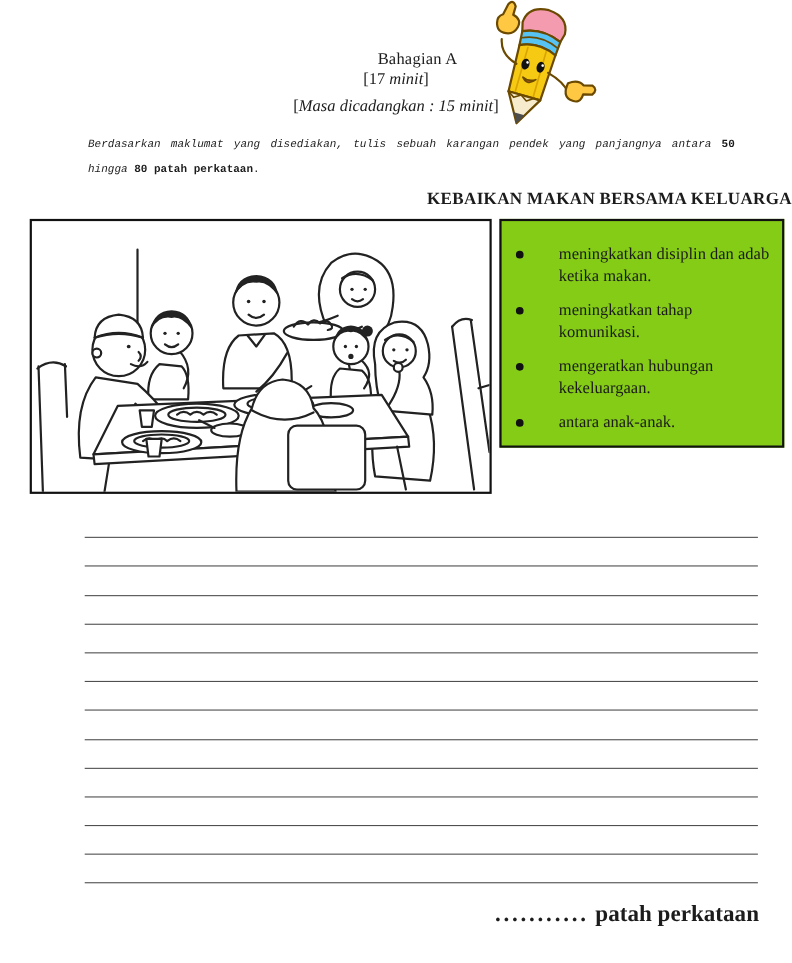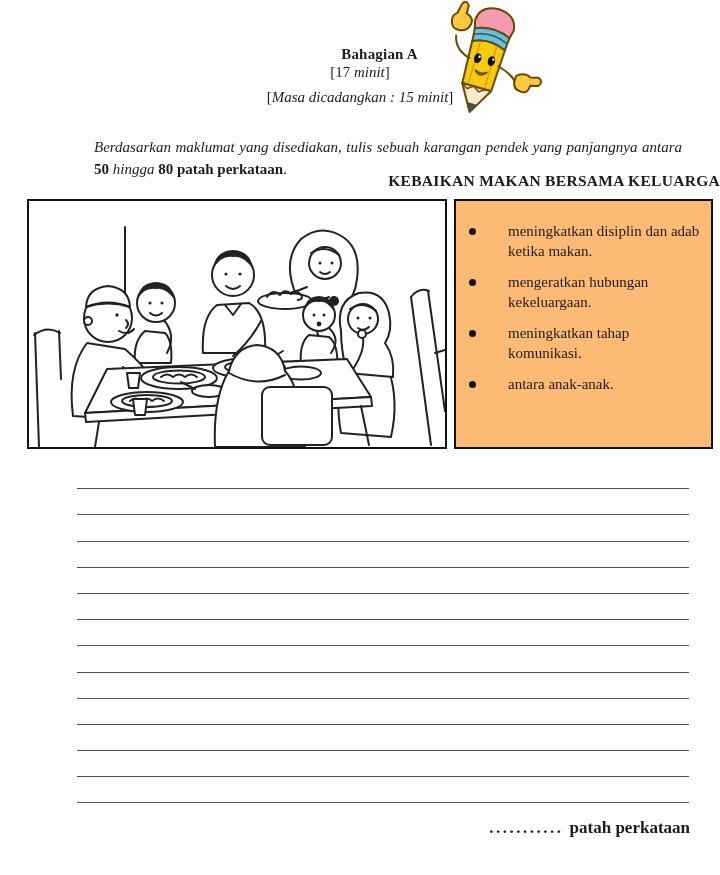--- a/index.html
+++ b/index.html
@@ -9,48 +9,48 @@
   body{
     width:720px;height:875px;background:var(--page-bg);
     font-family:"Liberation Serif", serif;color:var(--ink);
     position:relative;overflow:hidden;
   }
   .it{font-style:italic;}
   b{font-weight:bold;}
 
   .header{position:absolute;top:45px;left:0;width:720px;text-align:center;
           font-size:15px;line-height:18px;}
-  .h-title{font-weight:bold;letter-spacing:.2px;padding-left:39px;}
+  .h-title{font-weight:normal;letter-spacing:.2px;padding-left:39px;}
   .h-time{margin-top:7px;text-align:center;}
 
   .mascot{position:absolute;left:424px;top:0;width:120px;height:120px;}
   .mascot svg{width:100%;height:100%;display:block;}
 
-  .instruction{position:absolute;left:78px;top:120px;width:588px;margin:16px;
-               font-size:15px;line-height:22px;text-align:justify;}
+  .instruction{position:absolute;left:78px;top:120px;width:588px;margin:2px;
+               font-size:10px;line-height:22px;text-align:justify;font-family:Liberation Mono, monospace;}
 
   .topic{position:absolute;top:172px;left:0;width:720px;margin:0;text-align:right;
          font-size:15.5px;font-weight:bold;letter-spacing:.3px;}
 
   .illus-box{position:absolute;left:27px;top:199px;width:420px;height:250px;
              border:2px solid var(--box-border);box-sizing:border-box;background:#fff;}
   .illus-box svg{width:100%;height:100%;display:block;}
 
-  .benefits-box{position:absolute;left:454px;top:199px;width:259px;height:250px;
-                border:2px solid var(--box-border);box-sizing:border-box;background:#fdba74;}
+  .benefits-box{position:absolute;left:454px;top:199px;width:259px;height:208px;
+                border:2px solid var(--box-border);box-sizing:border-box;background:#84cc16;}
   .benefits-box ul{margin:0;padding:20px 8px 0 0;list-style:none;}
   .benefits-box li{position:relative;padding-left:52px;margin-bottom:11px;
                    font-size:15px;line-height:20px;}
   .benefits-box li::before{content:"";position:absolute;left:13px;top:7px;
                    width:7px;height:7px;border-radius:50%;background:#111;}
 
   .lines{position:absolute;left:77px;top:463px;width:612px;}
   .write-line{height:25.2px;border-bottom:1.6px solid var(--write-line);}
 
-  .footer{position:absolute;top:818px;right:30px;font-size:17px;font-weight:bold;}
+  .footer{position:absolute;top:818px;right:30px;font-size:21px;font-weight:bold;}
   .dots{letter-spacing:2.5px;}
   .pp{margin-left:6px;}
 </style>
 </head>
 <body>
 
 <div class="page">
 
   <header class="header">
     <div class="h-title">Bahagian A</div>
@@ -183,22 +183,22 @@
         <path d="M200 172 Q228 188 256 174"></path>
 
         <rect x="233" y="186" width="70" height="58" rx="8" fill="#fff"></rect>
       </g>
     </svg>
   </div>
 
   <div class="benefits-box">
     <ul>
       <li>meningkatkan disiplin dan adab ketika makan.</li>
+      <li>meningkatkan tahap komunikasi.</li>
       <li>mengeratkan hubungan kekeluargaan.</li>
-      <li>meningkatkan tahap komunikasi.</li>
       <li>antara anak-anak.</li>
     </ul>
   </div>
 
   <div class="lines">
       <div class="write-line"></div>
       <div class="write-line"></div>
       <div class="write-line"></div>
       <div class="write-line"></div>
       <div class="write-line"></div>

